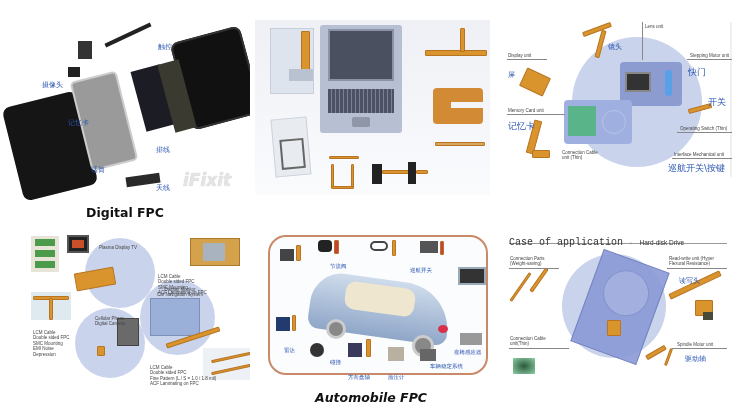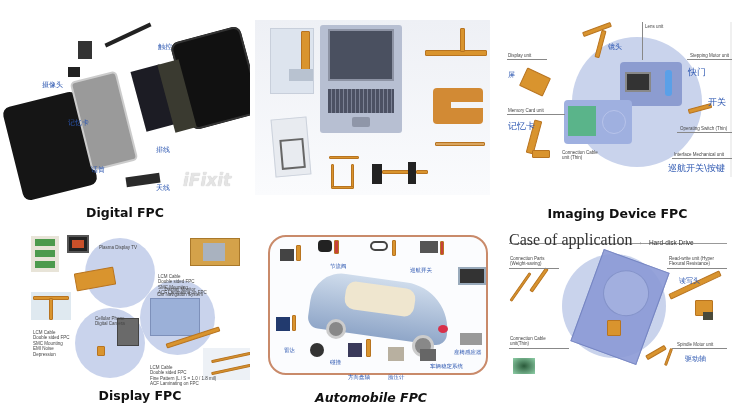--- a/index.html
+++ b/index.html
@@ -128,21 +128,20 @@
     <div class="tiny" style="left:178px;top:104px;">Operating Switch (Thin)</div>
     <div class="tiny" style="left:60px;top:128px;width:40px;white-space:normal;">Connection Cable unit (Thin)</div>
     <div class="tiny" style="left:172px;top:130px;">Interface Mechanical unit</div>
     <div class="cn" style="left:106px;top:20px;">镜头</div>
     <div class="cn" style="left:6px;top:48px;">屏</div>
     <div class="cn cn-big" style="left:186px;top:44px;">快门</div>
     <div class="cn cn-big" style="left:206px;top:74px;">开关</div>
     <div class="cn cn-big" style="left:6px;top:98px;">记忆卡</div>
     <div class="cn cn-big" style="left:166px;top:140px;">巡航开关\按键</div>
   </div>
-  <div class="caption" style="left:0;width:251px;top:206px;">Imaging Device  FPC</div>
 </div>
 
 <div class="panel" style="left:0;top:230px;width:250px;height:188px;">
   <div style="position:absolute;left:25px;top:0;width:230px;height:150px;">
     <div class="circle" style="left:60px;top:8px;width:70px;height:70px;"></div>
     <div class="circle" style="left:115px;top:50px;width:75px;height:75px;"></div>
     <div class="circle" style="left:50px;top:78px;width:70px;height:70px;"></div>
 
     <div style="position:absolute;left:6px;top:6px;width:28px;height:36px;background:#e8e4d8;">
       <div style="position:absolute;left:4px;top:3px;width:20px;height:7px;background:#4c9a4c;"></div>
@@ -192,21 +191,20 @@
       <span>EMI Noise</span><br>
       <span>Depression</span>
     </div>
     <div class="tiny" style="left:125px;top:135px;">
       <span>LCM Cable</span><br>
       <span>Double sided FPC</span><br>
       <span>Fine Pattern (L / S = 1.0 / 1.8 mil)</span><br>
       <span>ACF Laminating on FPC</span>
     </div>
   </div>
-  <div class="caption" style="left:70px;width:140px;top:158px;">Display FPC</div>
 </div>
 
 <div class="panel" style="left:250px;top:230px;width:242px;height:188px;">
   <div style="position:absolute;left:18px;top:5px;width:220px;height:140px;border:2px solid #c98a6a;border-radius:18px;background:#fbfcfe;">
 
     <div style="position:absolute;left:40px;top:42px;width:140px;height:58px;background:linear-gradient(#cfdcec,#8fa6c8);border-radius:40px 60px 14px 14px;transform:rotate(8deg);"></div>
     <div style="position:absolute;left:75px;top:48px;width:70px;height:28px;background:#efe6cf;border-radius:10px;transform:rotate(8deg);"></div>
     <div style="position:absolute;left:56px;top:82px;width:20px;height:20px;border-radius:50%;background:#888;border:3px solid #ccc;"></div>
     <div style="position:absolute;left:142px;top:98px;width:22px;height:22px;border-radius:50%;background:#888;border:3px solid #ccc;"></div>
     <div style="position:absolute;left:168px;top:88px;width:10px;height:8px;background:#d8304a;border-radius:50%;"></div>
@@ -237,21 +235,21 @@
     <div class="cn" style="left:118px;top:137px;font-size:5.5px;">胎压计</div>
     <div class="cn" style="left:184px;top:112px;font-size:5.5px;">座椅感应器</div>
     <div class="cn" style="left:160px;top:126px;font-size:5.5px;">车辆稳定系统</div>
   </div>
   <div class="caption" style="left:0;width:242px;top:160px;font-style:italic;">Automobile FPC</div>
 </div>
 
 <div class="panel" style="left:492px;top:230px;width:251px;height:188px;">
   <div style="position:absolute;left:15px;top:0;width:220px;height:150px;">
     <div style="position:absolute;left:2px;top:0;width:218px;height:14px;border-bottom:1px solid #999;white-space:nowrap;">
-      <span style="font-size:16px;color:#333;font-family:Liberation Serif, serif;">Case of application</span>
+      <span style="font-size:10px;color:#333;font-family:Liberation Mono, monospace;">Case of application</span>
       <span style="font-size:6px;color:#888;">&nbsp;›&nbsp;</span>
       <span style="font-size:6.5px;color:#333;font-family:'Liberation Sans',sans-serif;">Hard-disk Drive</span>
     </div>
     <div class="circle" style="left:55px;top:24px;width:104px;height:104px;"></div>
 
     <div style="position:absolute;left:78px;top:28px;width:70px;height:98px;background:#8b9ad6;border:1px solid #6d7dbd;transform:rotate(20deg);opacity:0.9;">
       <div style="position:absolute;left:12px;top:10px;width:46px;height:46px;border-radius:50%;background:#9eacde;border:1px solid #7d8cc6;"></div>
     </div>
     <div class="fpc" style="left:100px;top:90px;width:14px;height:16px;"></div>
 

